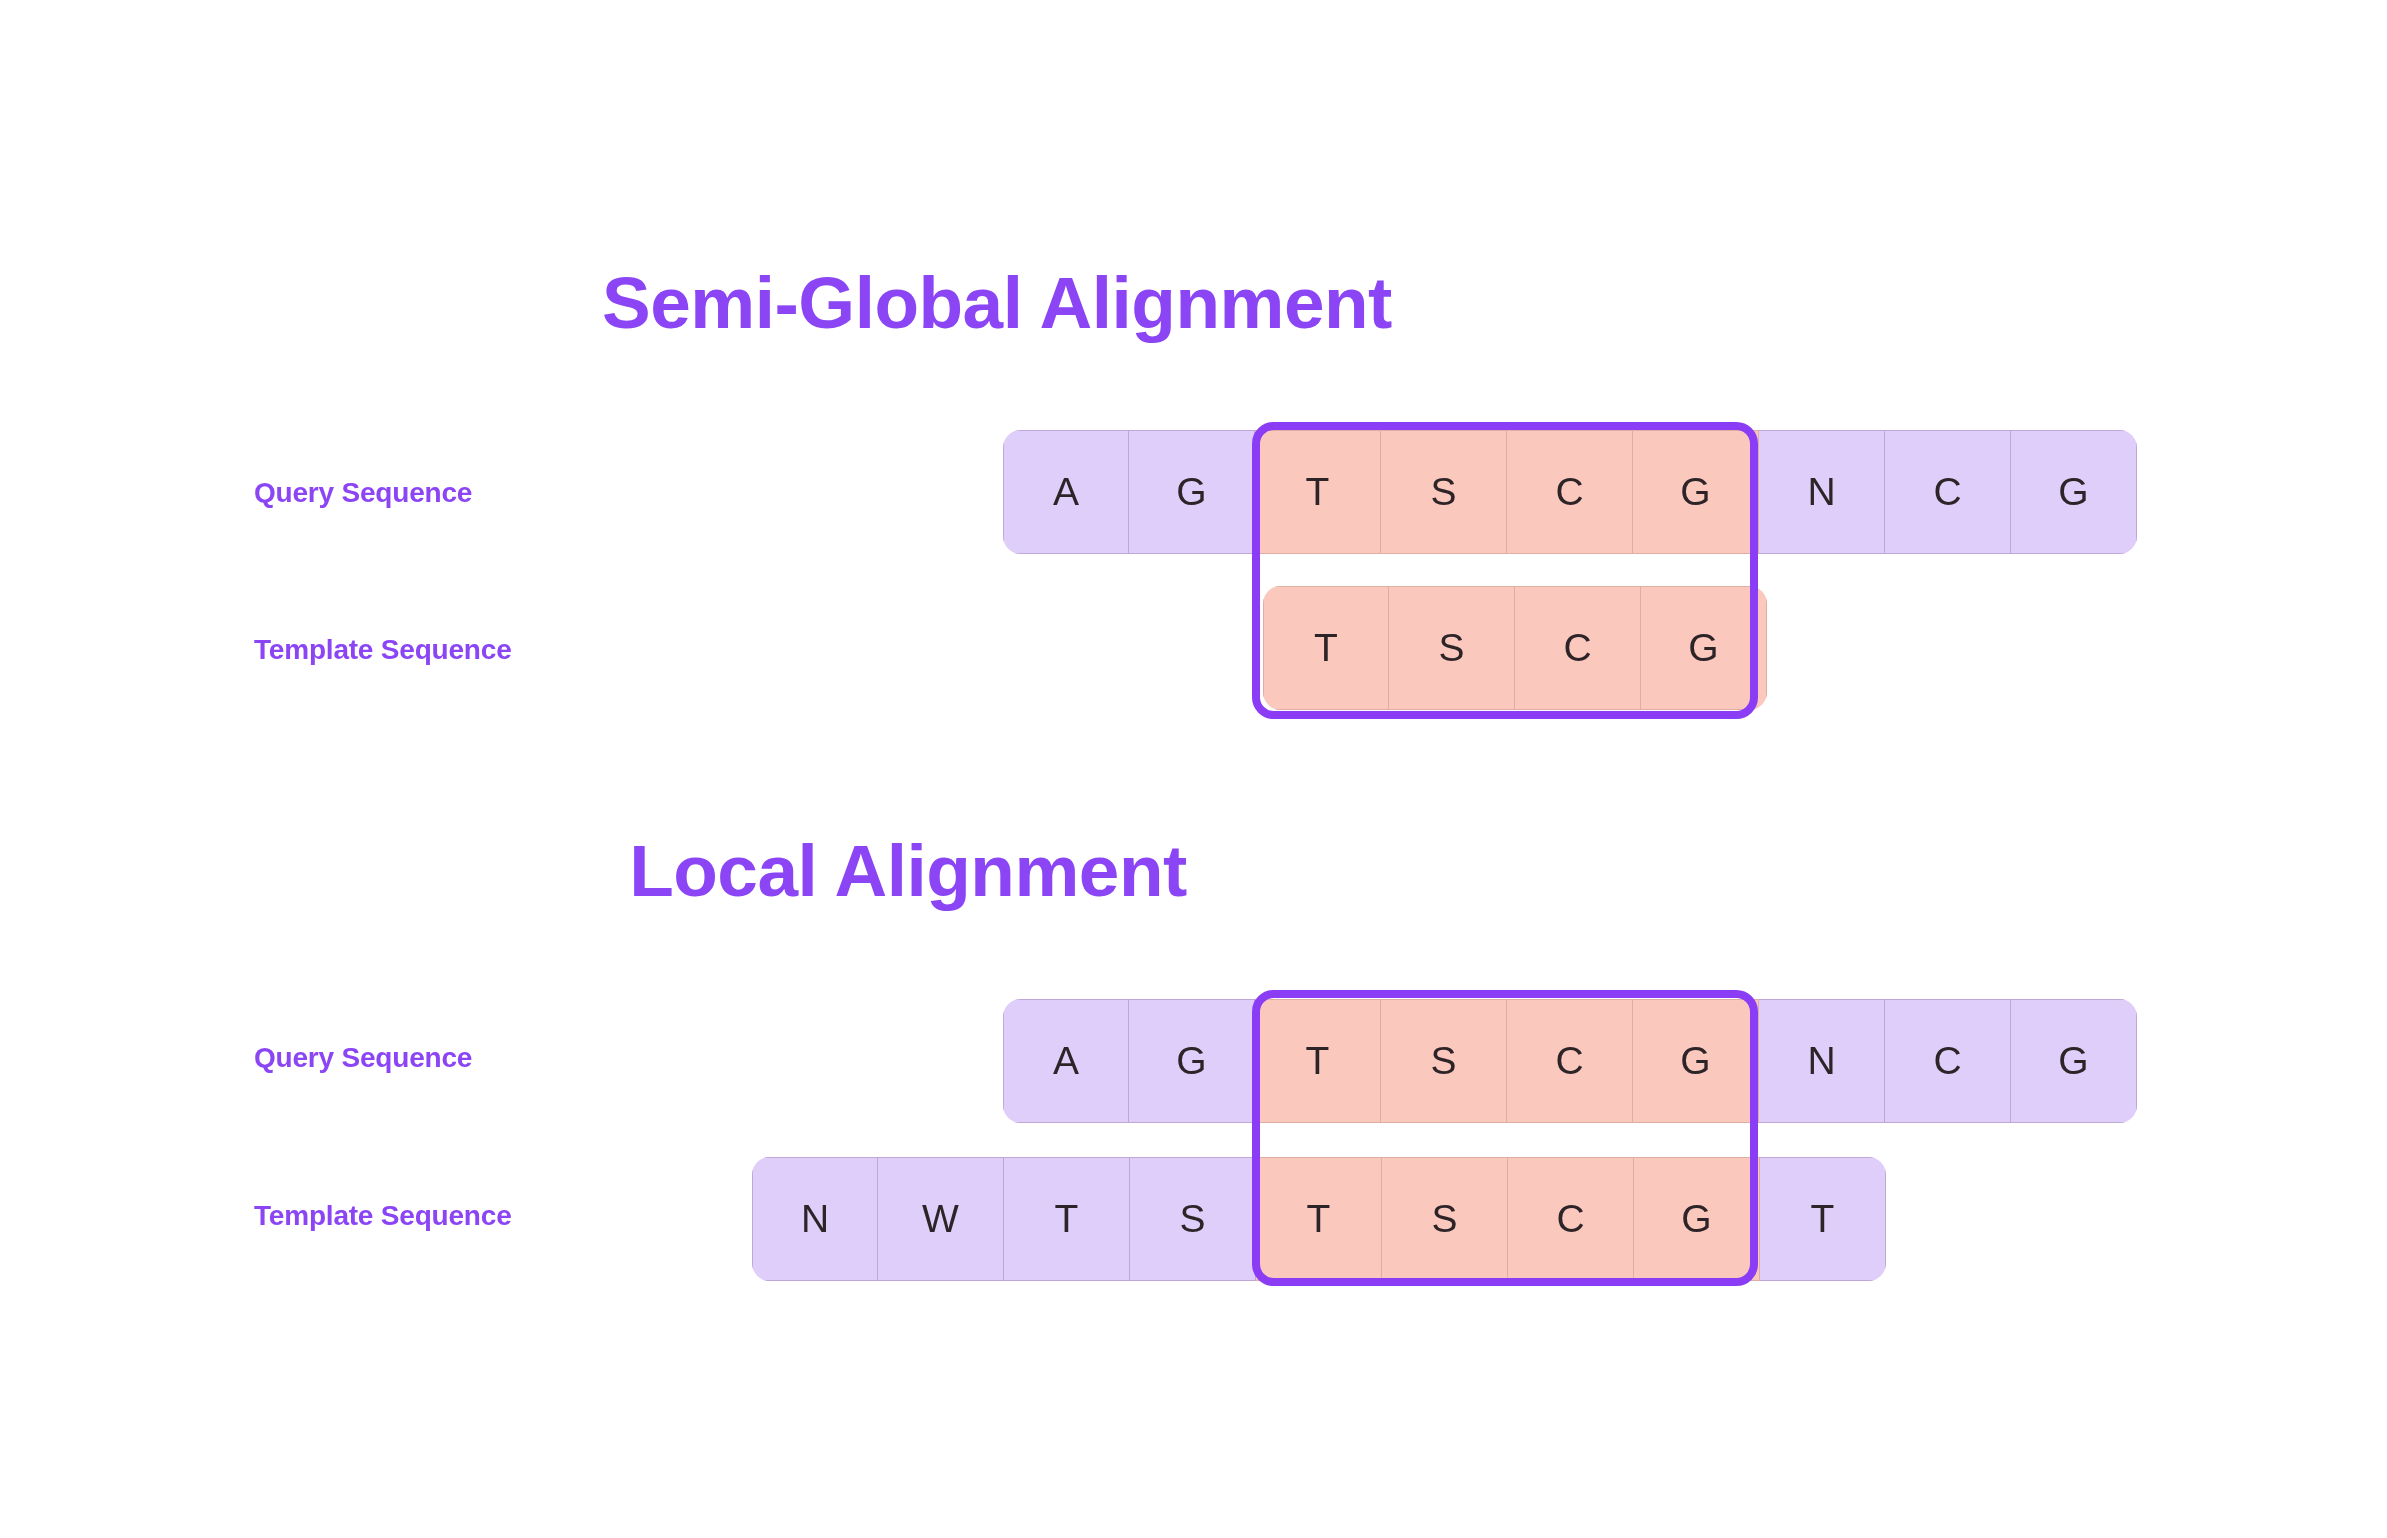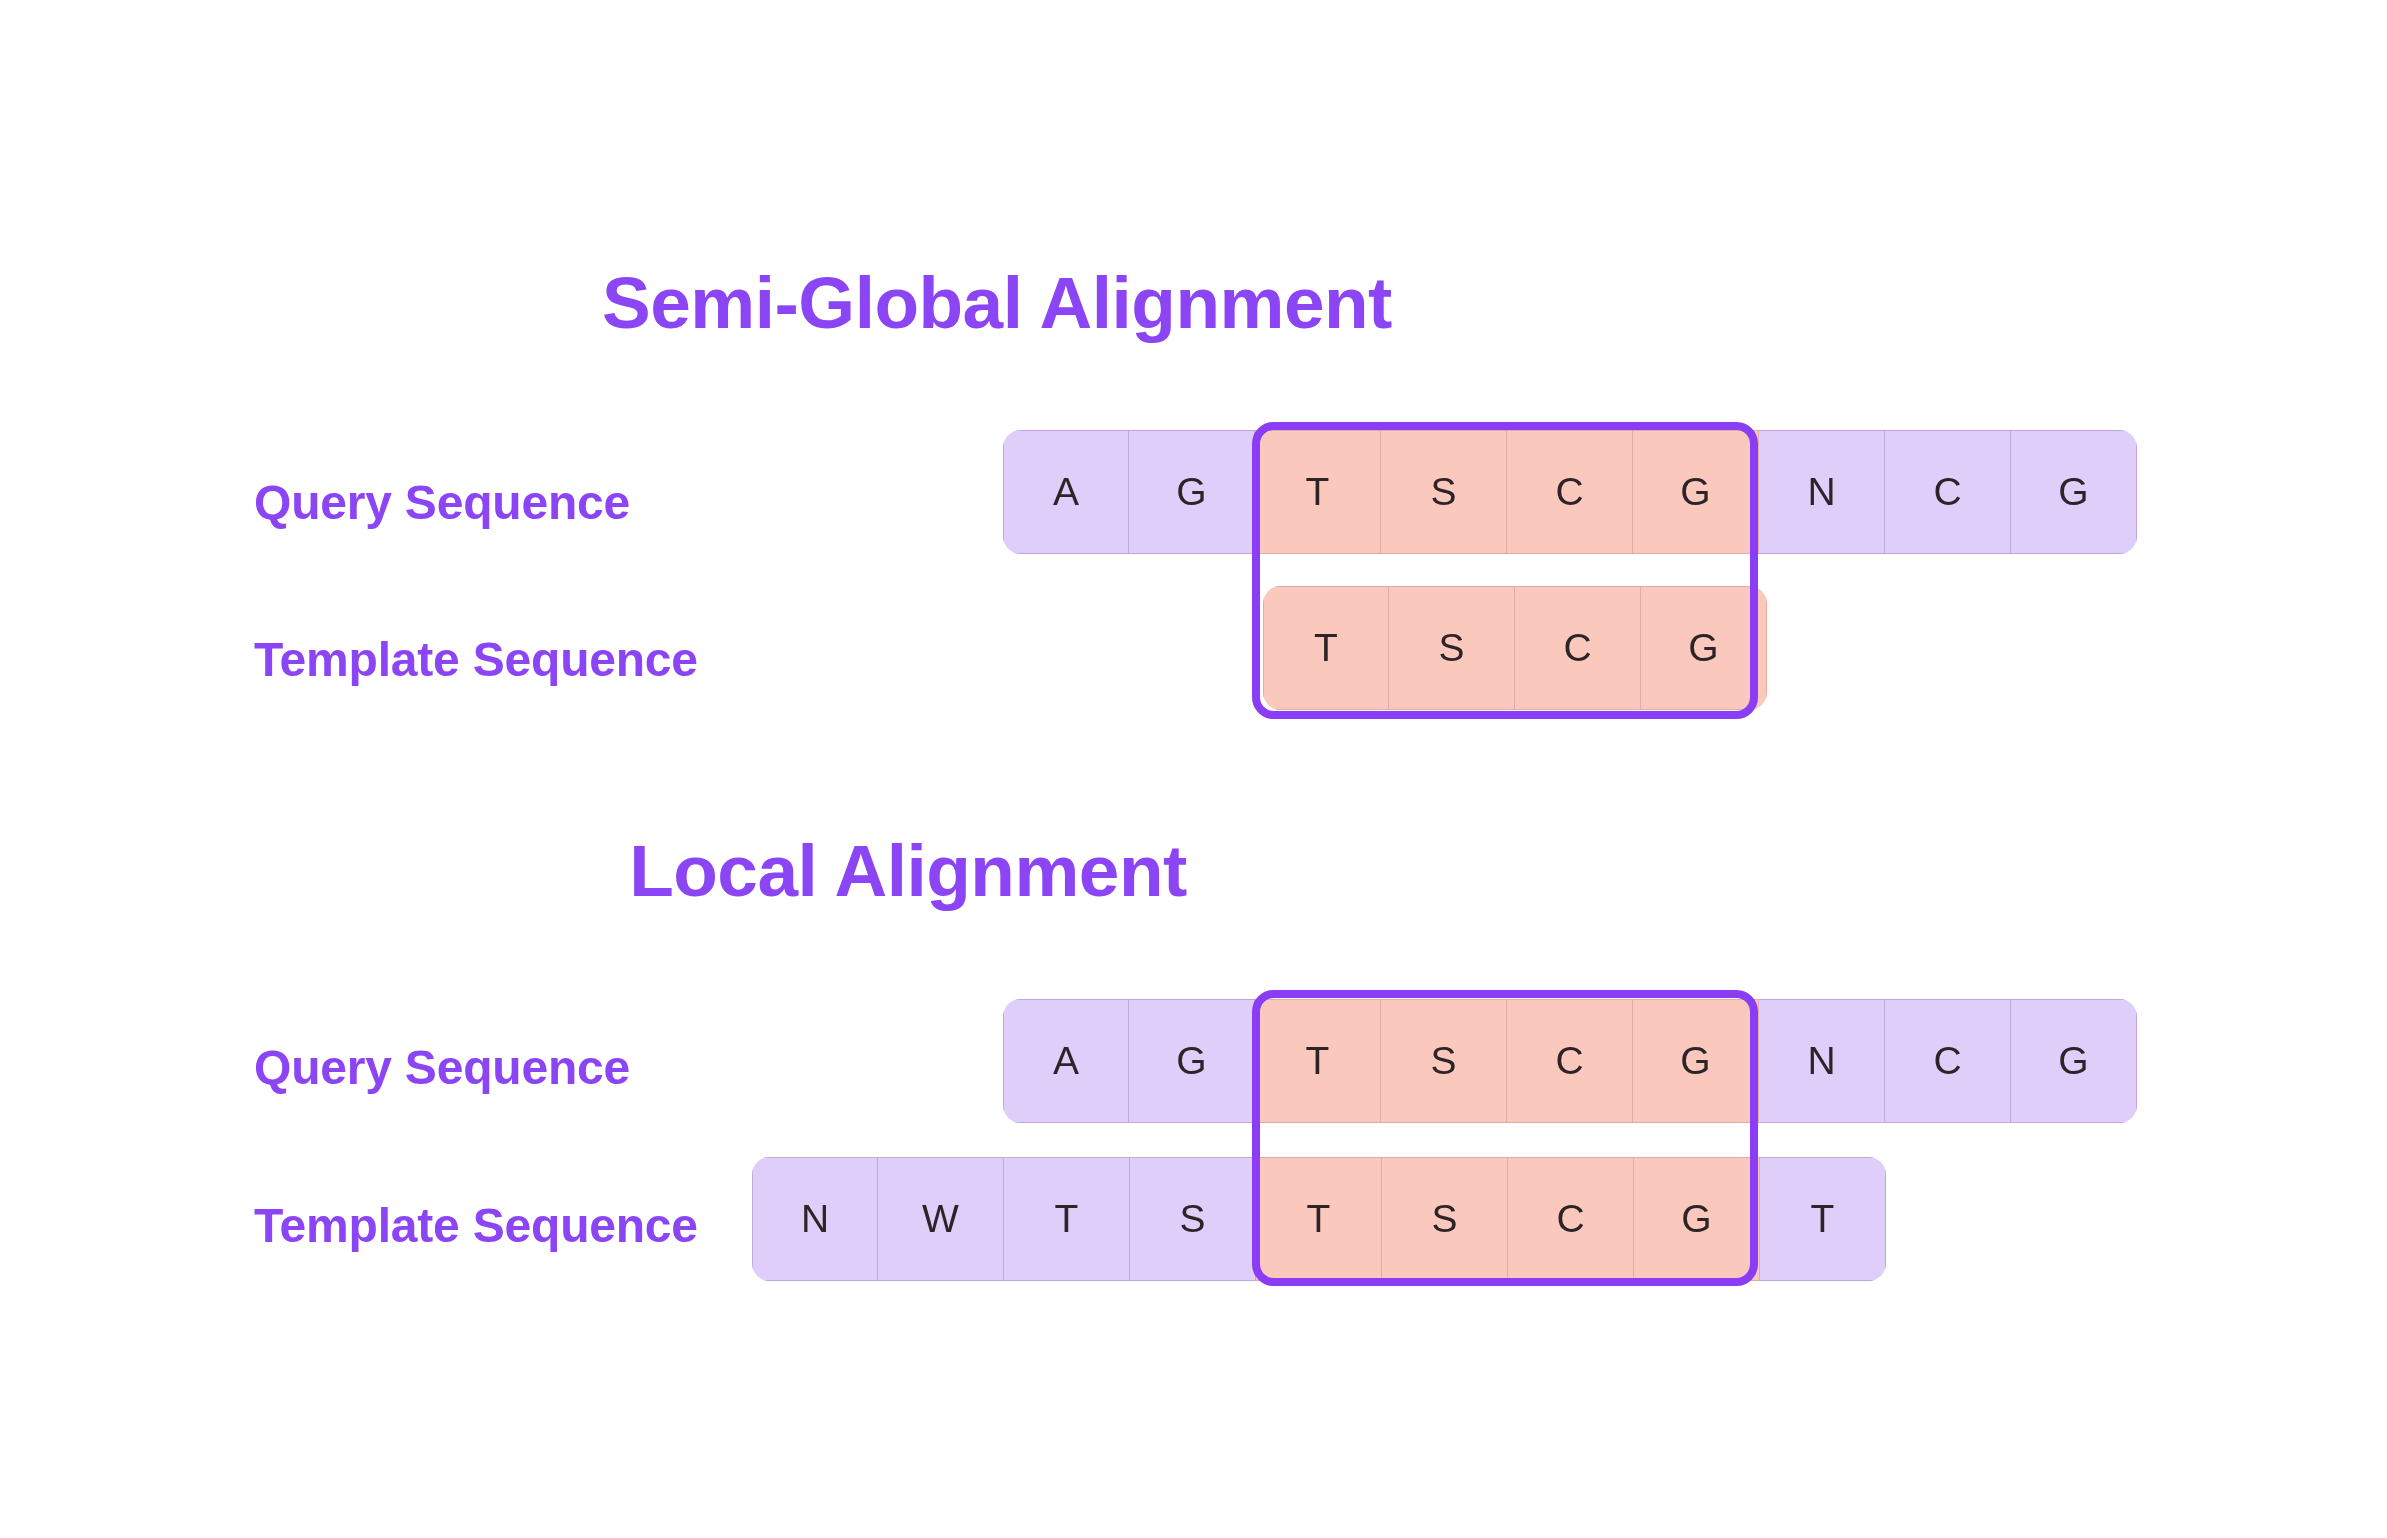--- a/index.html
+++ b/index.html
@@ -47,21 +47,21 @@
     text-align: center;
     font-size: 73px;
     transform: translateX(-286px);
   }
 
   
   .row-label {
     position: absolute;
     font-family: "Liberation Sans", sans-serif;
     font-weight: bold;
-    font-size: 48px;
+    font-size: 28px;
     color: #8B45F5;
     letter-spacing: -0.2px;
     white-space: nowrap;
     line-height: 1;
   }
 
   
   .seq-strip {
     position: absolute;
     display: flex;

